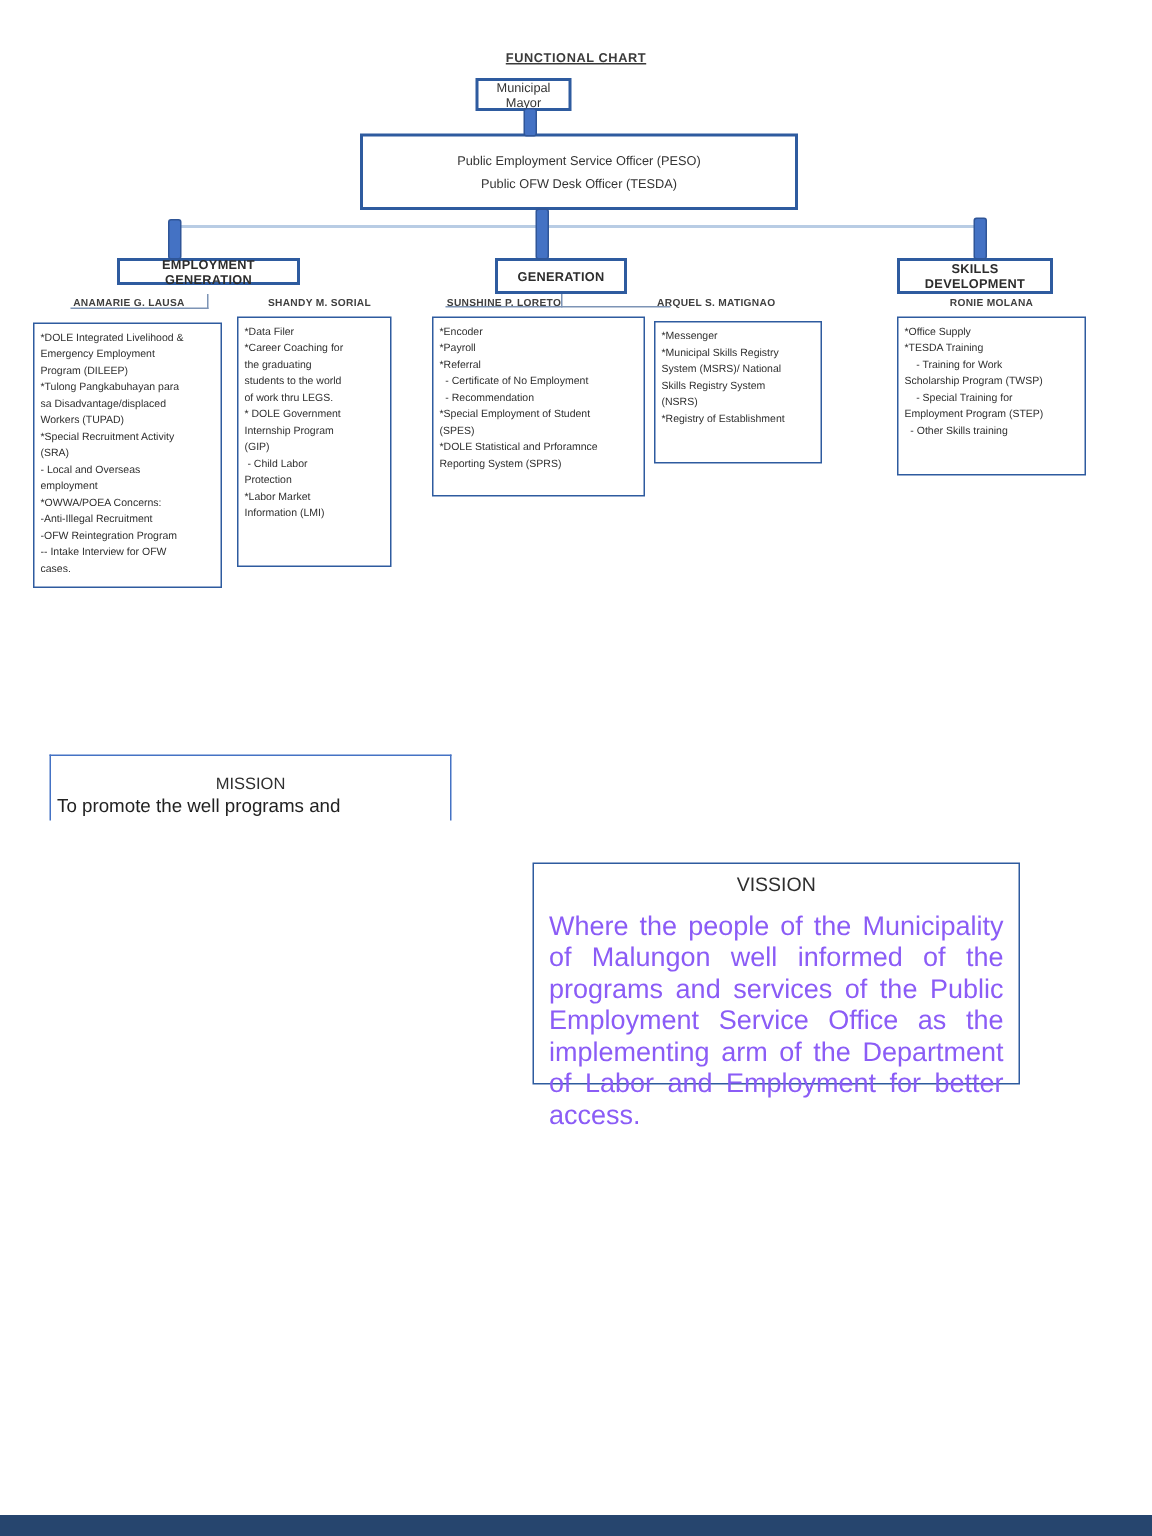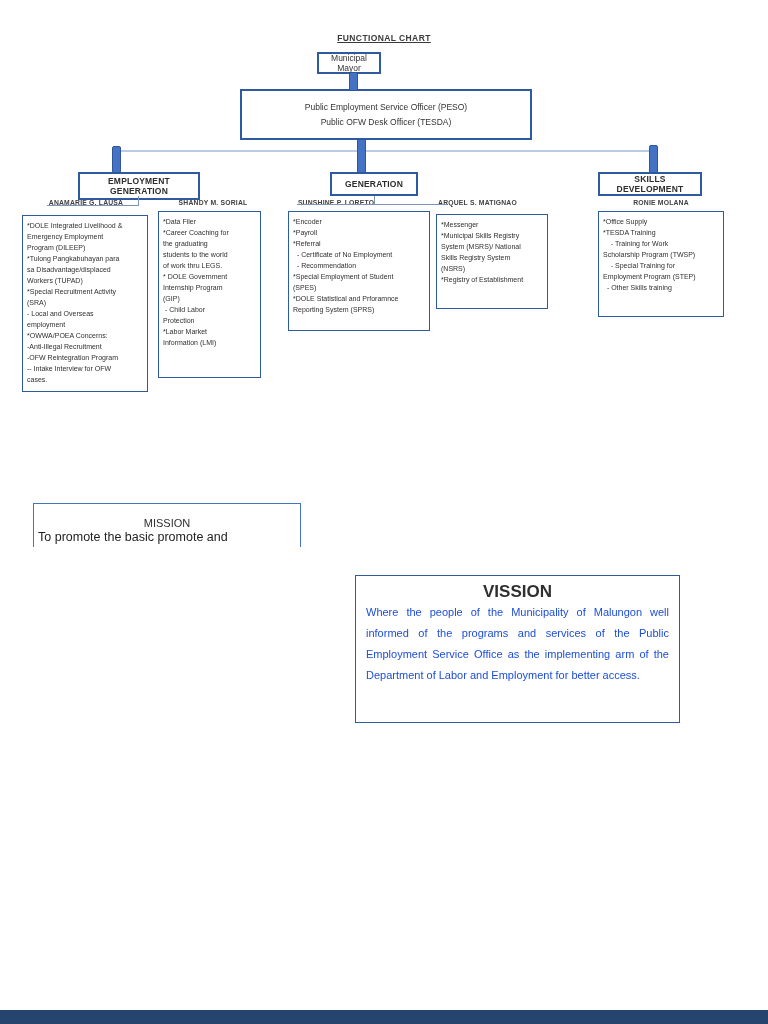--- a/index.html
+++ b/index.html
@@ -9,21 +9,21 @@
 
   .page-title{left:0;right:0;top:33px;text-align:center;font-size:8.5px;font-weight:700;
               color:#3a3a3a;letter-spacing:.4px;text-decoration:underline;}
 
   .node{border:2px solid #2e5b9f;background:#fff;display:flex;align-items:center;
         justify-content:center;text-align:center;}
   .mayor{left:317px;top:52px;width:64px;height:22px;font-size:8.5px;}
   .office{left:240px;top:89px;width:292px;height:51px;font-size:8.5px;flex-direction:column;
           line-height:15px;text-align:center;}
   .hdr{font-size:8.5px;font-weight:600;color:#2d2d2d;letter-spacing:.2px;}
-  .hdr-eg{left:78px;top:172px;width:122px;height:28px;}
+  .hdr-eg{left:78px;top:172px;width:122px;height:18px;}
   .hdr-reg{left:330px;top:172px;width:88px;height:24px;}
   .hdr-skills{left:598px;top:172px;width:104px;height:24px;align-items:center;}
 
   .hline{left:116px;top:150px;width:540px;height:2px;background:#b8cce4;z-index:1;}
   .stub{width:9px;background:#4472c4;border:1px solid #2f5597;border-radius:2px;z-index:2;}
   .stub-mayor{left:349px;top:72px;height:19px;}
   .stub-center{left:357px;top:139px;height:34px;}
   .stub-left{left:112px;top:146px;height:27px;}
   .stub-right{left:649px;top:145px;height:28px;}
 
@@ -49,22 +49,22 @@
   .d4{left:436px;top:214px;width:112px;height:95px;}
   .d5{left:598px;top:211px;width:126px;height:106px;}
 
   .mission{left:33px;top:503px;width:268px;height:44px;border:1.5px solid #4472c4;
            border-bottom:none;overflow:hidden;background:#fff;}
   .mission-title{text-align:center;font-size:11px;font-weight:400;color:#2f2f2f;margin-top:13px;}
   .mission-body{font-size:12.5px;color:#222;padding:0 4px;margin-top:1px;}
 
   .vision{left:355px;top:575px;width:325px;height:148px;border:1.5px solid #2e5b9f;
           background:#fff;padding:6px 10px 0;}
-  .vision-title{text-align:center;font-size:17px;font-weight:700;color:#2f2f2f;}
-  .vision-body{font-size:11px;line-height:21px;text-align:justify;color:#1d4ed8;margin-top:0;}
+  .vision-title{text-align:center;font-size:13px;font-weight:400;color:#2f2f2f;}
+  .vision-body{font-size:18px;line-height:21px;text-align:justify;color:#8b5cf6;margin-top:10px;}
 
   .footer-bar{left:0;top:1010px;width:768px;height:14px;background:#26456e;}
 </style>
 </head>
 <body>
 
 <div class="page">
 
   <div class="abs page-title">FUNCTIONAL CHART</div>
 
@@ -150,21 +150,21 @@
   <div class="abs detail d5">*Office Supply
 *TESDA Training
     - Training for Work
 Scholarship Program (TWSP)
     - Special Training for
 Employment Program (STEP)
   - Other Skills training</div>
 
   <div class="abs mission">
     <div class="mission-title">MISSION</div>
-    <div class="mission-body">To promote the basic promote and</div>
+    <div class="mission-body">To promote the well programs and</div>
   </div>
 
   <div class="abs vision">
     <div class="vision-title">VISSION</div>
     <div class="vision-body">Where the people of the Municipality of Malungon well informed of the programs and services of the Public Employment Service Office as the implementing arm of the Department of Labor and Employment for better access.</div>
   </div>
 
   <div class="abs footer-bar"></div>
 
 </div>

